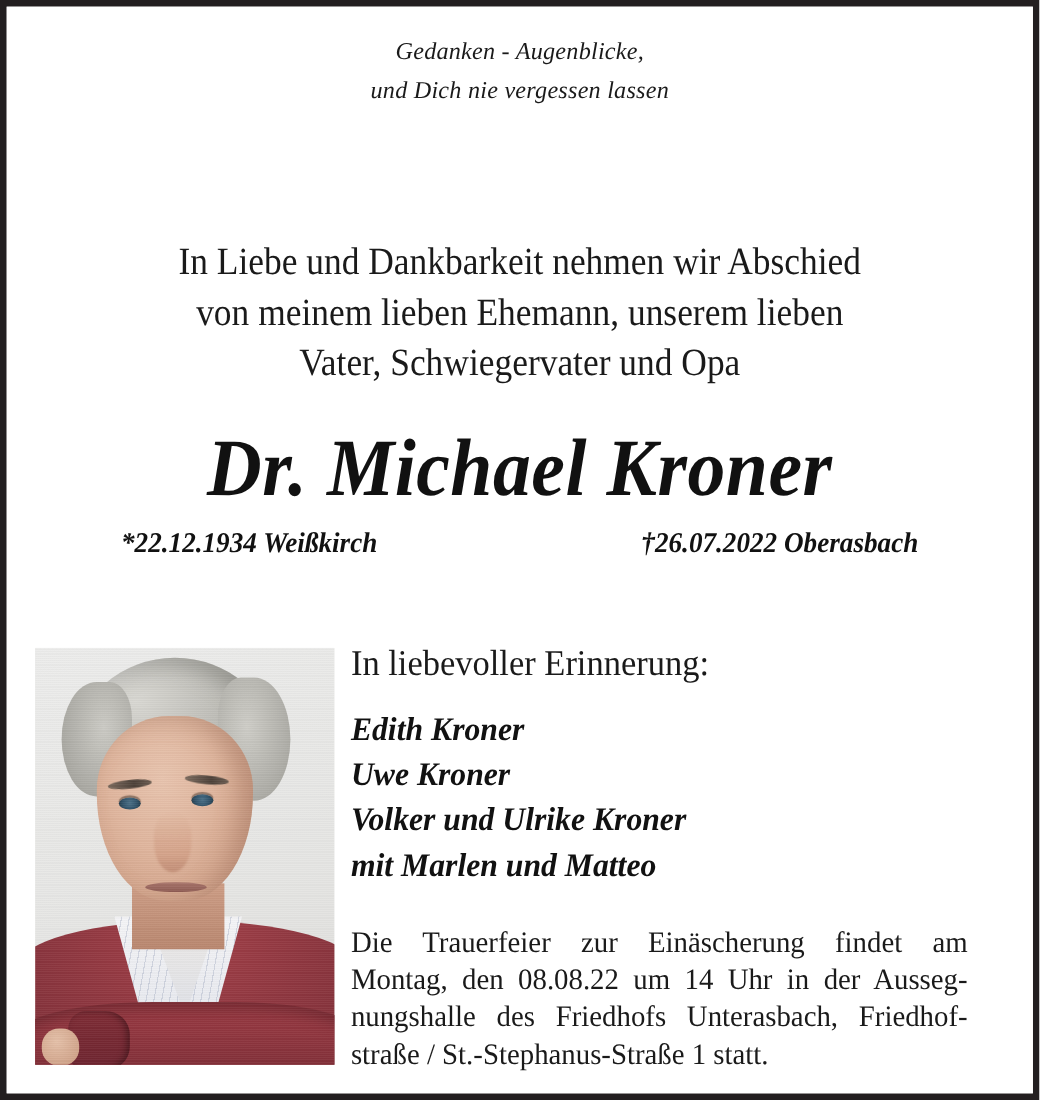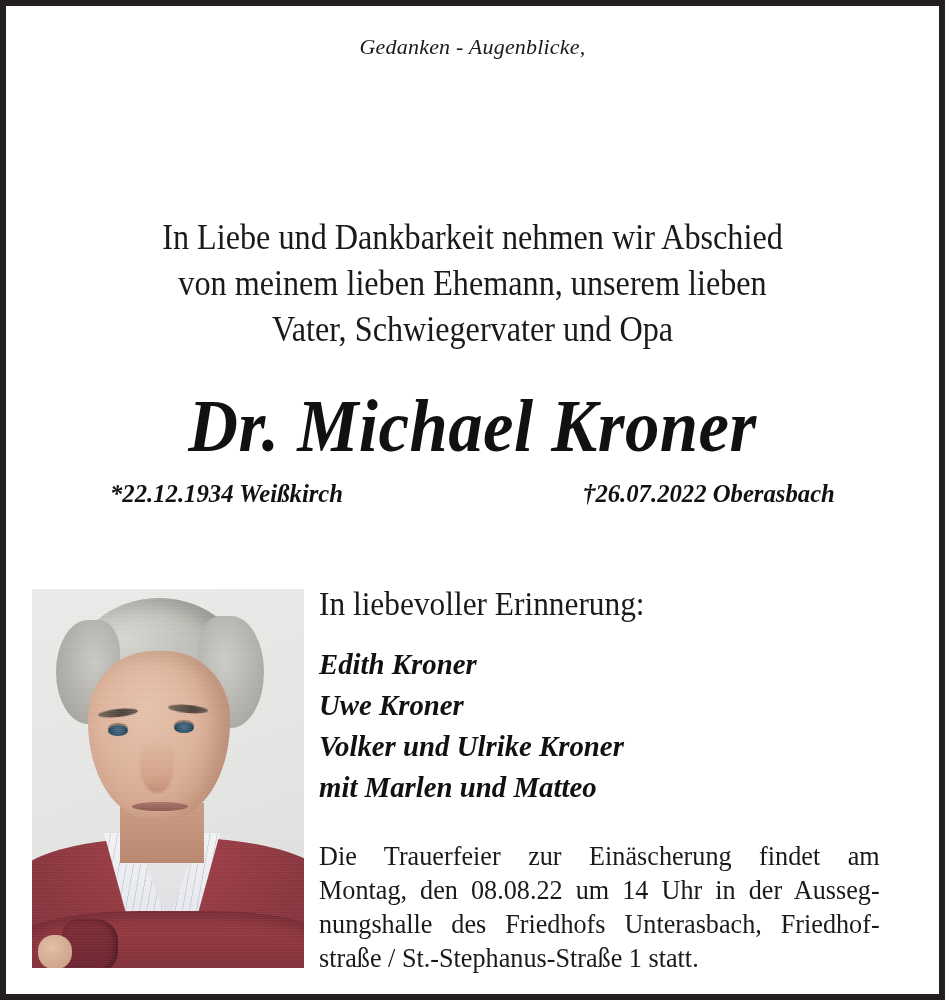--- a/index.html
+++ b/index.html
@@ -269,20 +269,21 @@
   }
 </style>
 </head>
 <body>
 
 <div id="notice">
   <div class="inner">
 
     <div class="poem">
       <div>Gedanken - Augenblicke,</div>
+      <div>und Dich nie vergessen lassen</div>
     </div>
 
     <div class="intro">
       <div>In Liebe und Dankbarkeit nehmen wir Abschied</div>
       <div>von meinem lieben Ehemann, unserem lieben</div>
       <div>Vater, Schwiegervater und Opa</div>
     </div>
 
     <div class="name">Dr. Michael Kroner</div>
 

